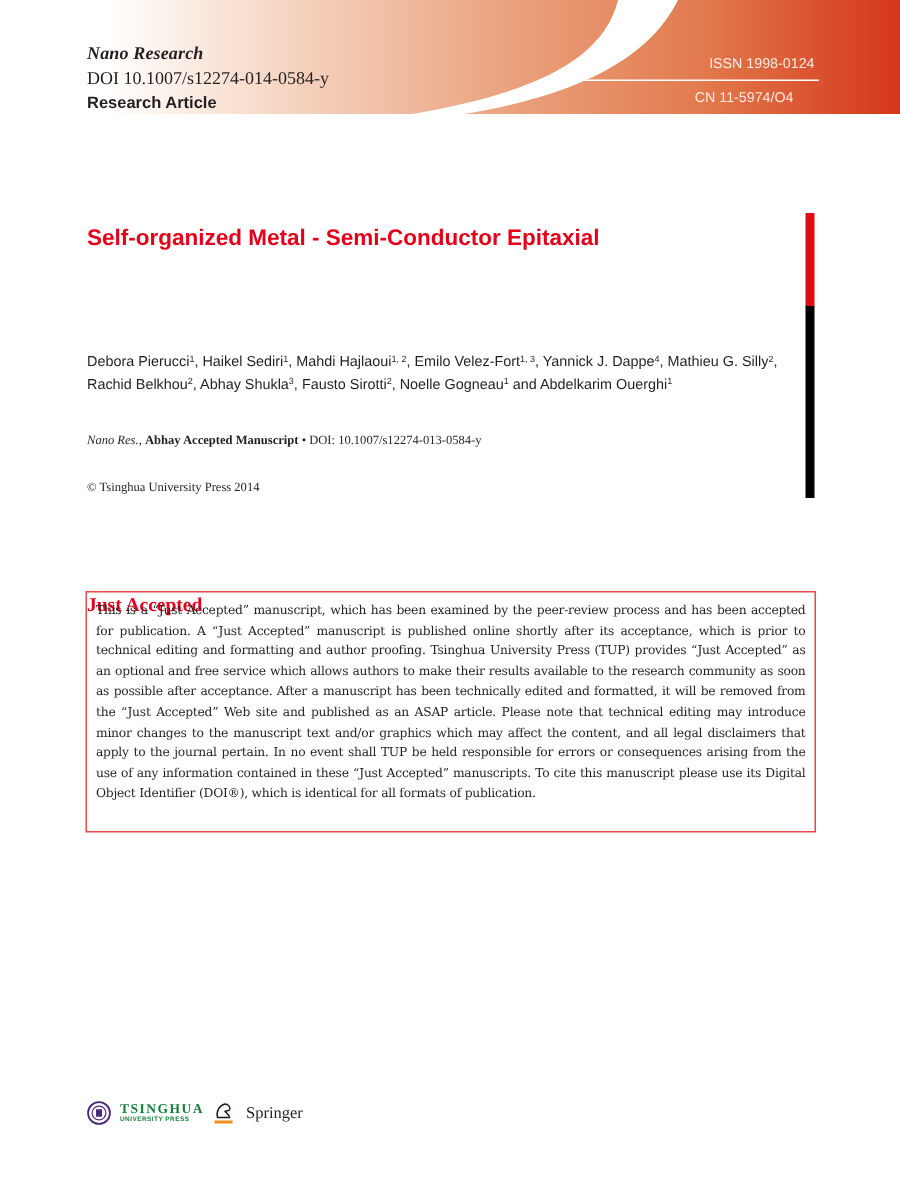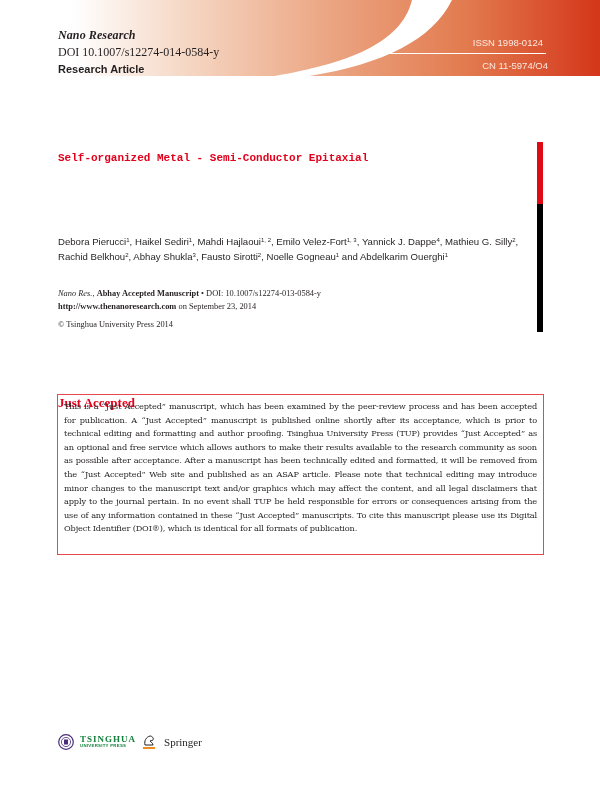--- a/index.html
+++ b/index.html
@@ -26,29 +26,29 @@
     }
     .article-type {
       position: absolute; left: 58px; top: 63px;
       font-family: "Liberation Sans", sans-serif; font-weight: bold; font-size: 11px; color: #231f20;
     }
     .issn {
       position: absolute; right: 57px; top: 37px;
       font-family: "Liberation Sans", sans-serif; font-size: 9.5px; color: #fde9df;
     }
     .cn {
-      position: absolute; right: 52px; top: 60px;
+      position: absolute; right: 71px; top: 60px;
       font-family: "Liberation Sans", sans-serif; font-size: 9.5px; color: #fde9df;
     }
     .hline {
       position: absolute; left: 378px; top: 53px; width: 168px; height: 1.2px; background: #ffffff;
     }
     .title {
       position: absolute; left: 58px; top: 144px; width: 470px;
-      font-family: Liberation Mono, monospace; font-weight: bold; font-size: 11px;
+      font-family: Liberation Sans, sans-serif; font-weight: bold; font-size: 15px;
       line-height: 29px; color: #e3001b; margin: 0;
     }
     .vbar-red { position: absolute; left: 537px; top: 142px; width: 6px; height: 62px; background: #e00a14; }
     .vbar-black { position: absolute; left: 537px; top: 204px; width: 6px; height: 128px; background: #000000; }
     .authors {
       position: absolute; left: 58px; top: 234px; width: 470px;
       font-family: "Liberation Sans", sans-serif; font-size: 9.6px; line-height: 15px; color: #231f20;
     }
     .authors sup { font-size: 6px; vertical-align: 3px; line-height: 0; }
     .meta {
@@ -107,23 +107,20 @@
 
 <div class="vbar-red"></div>
 <div class="vbar-black"></div>
 
 <div class="authors" id="authors"><span>Debora Pierucci</span><sup>1</sup>, <span>Haikel Sediri</span><sup>1</sup>, <span>Mahdi Hajlaoui</span><sup>1, 2</sup>, <span>Emilo Velez-Fort</span><sup>1, 3</sup>, <span>Yannick J. Dappe</span><sup>4</sup>, <span>Mathieu G. Silly</span><sup>2</sup>, <span>Rachid Belkhou</span><sup>2</sup>, <span>Abhay Shukla</span><sup>3</sup>, <span>Fausto Sirotti</span><sup>2</sup>, <span>Noelle Gogneau</span><sup>1</sup> and <span>Abdelkarim Ouerghi</span><sup>1</sup></div>
 
 <div class="meta">
   <div>
     <span class="it">Nano Res.</span><span>, </span><span class="b">Abhay Accepted Manuscript</span><span> • DOI: 10.1007/s12274-013-0584-y</span>
   </div>
-  <div>
-    <span class="b">http://www.thenanoresearch.com</span><span> on September 23, 2014</span>
-  </div>
 </div>
 
 <div class="copyright">© Tsinghua University Press 2014</div>
 
 <div class="ja-heading">Just Accepted</div>
 
 <div class="ja-box">
   <p class="ja-text">This is a “Just Accepted” manuscript, which has been examined by the peer-review process and has been accepted for publication. A “Just Accepted” manuscript is published online shortly after its acceptance, which is prior to technical editing and formatting and author proofing. Tsinghua University Press (TUP) provides “Just Accepted” as an optional and free service which allows authors to make their results available to the research community as soon as possible after acceptance. After a manuscript has been technically edited and formatted, it will be removed from the “Just Accepted” Web site and published as an ASAP article. Please note that technical editing may introduce minor changes to the manuscript text and/or graphics which may affect the content, and all legal disclaimers that apply to the journal pertain. In no event shall TUP be held responsible for errors or consequences arising from the use of any information contained in these “Just Accepted” manuscripts. To cite this manuscript please use its Digital Object Identifier (DOI®), which is identical for all formats of publication.</p>
 </div>
 

